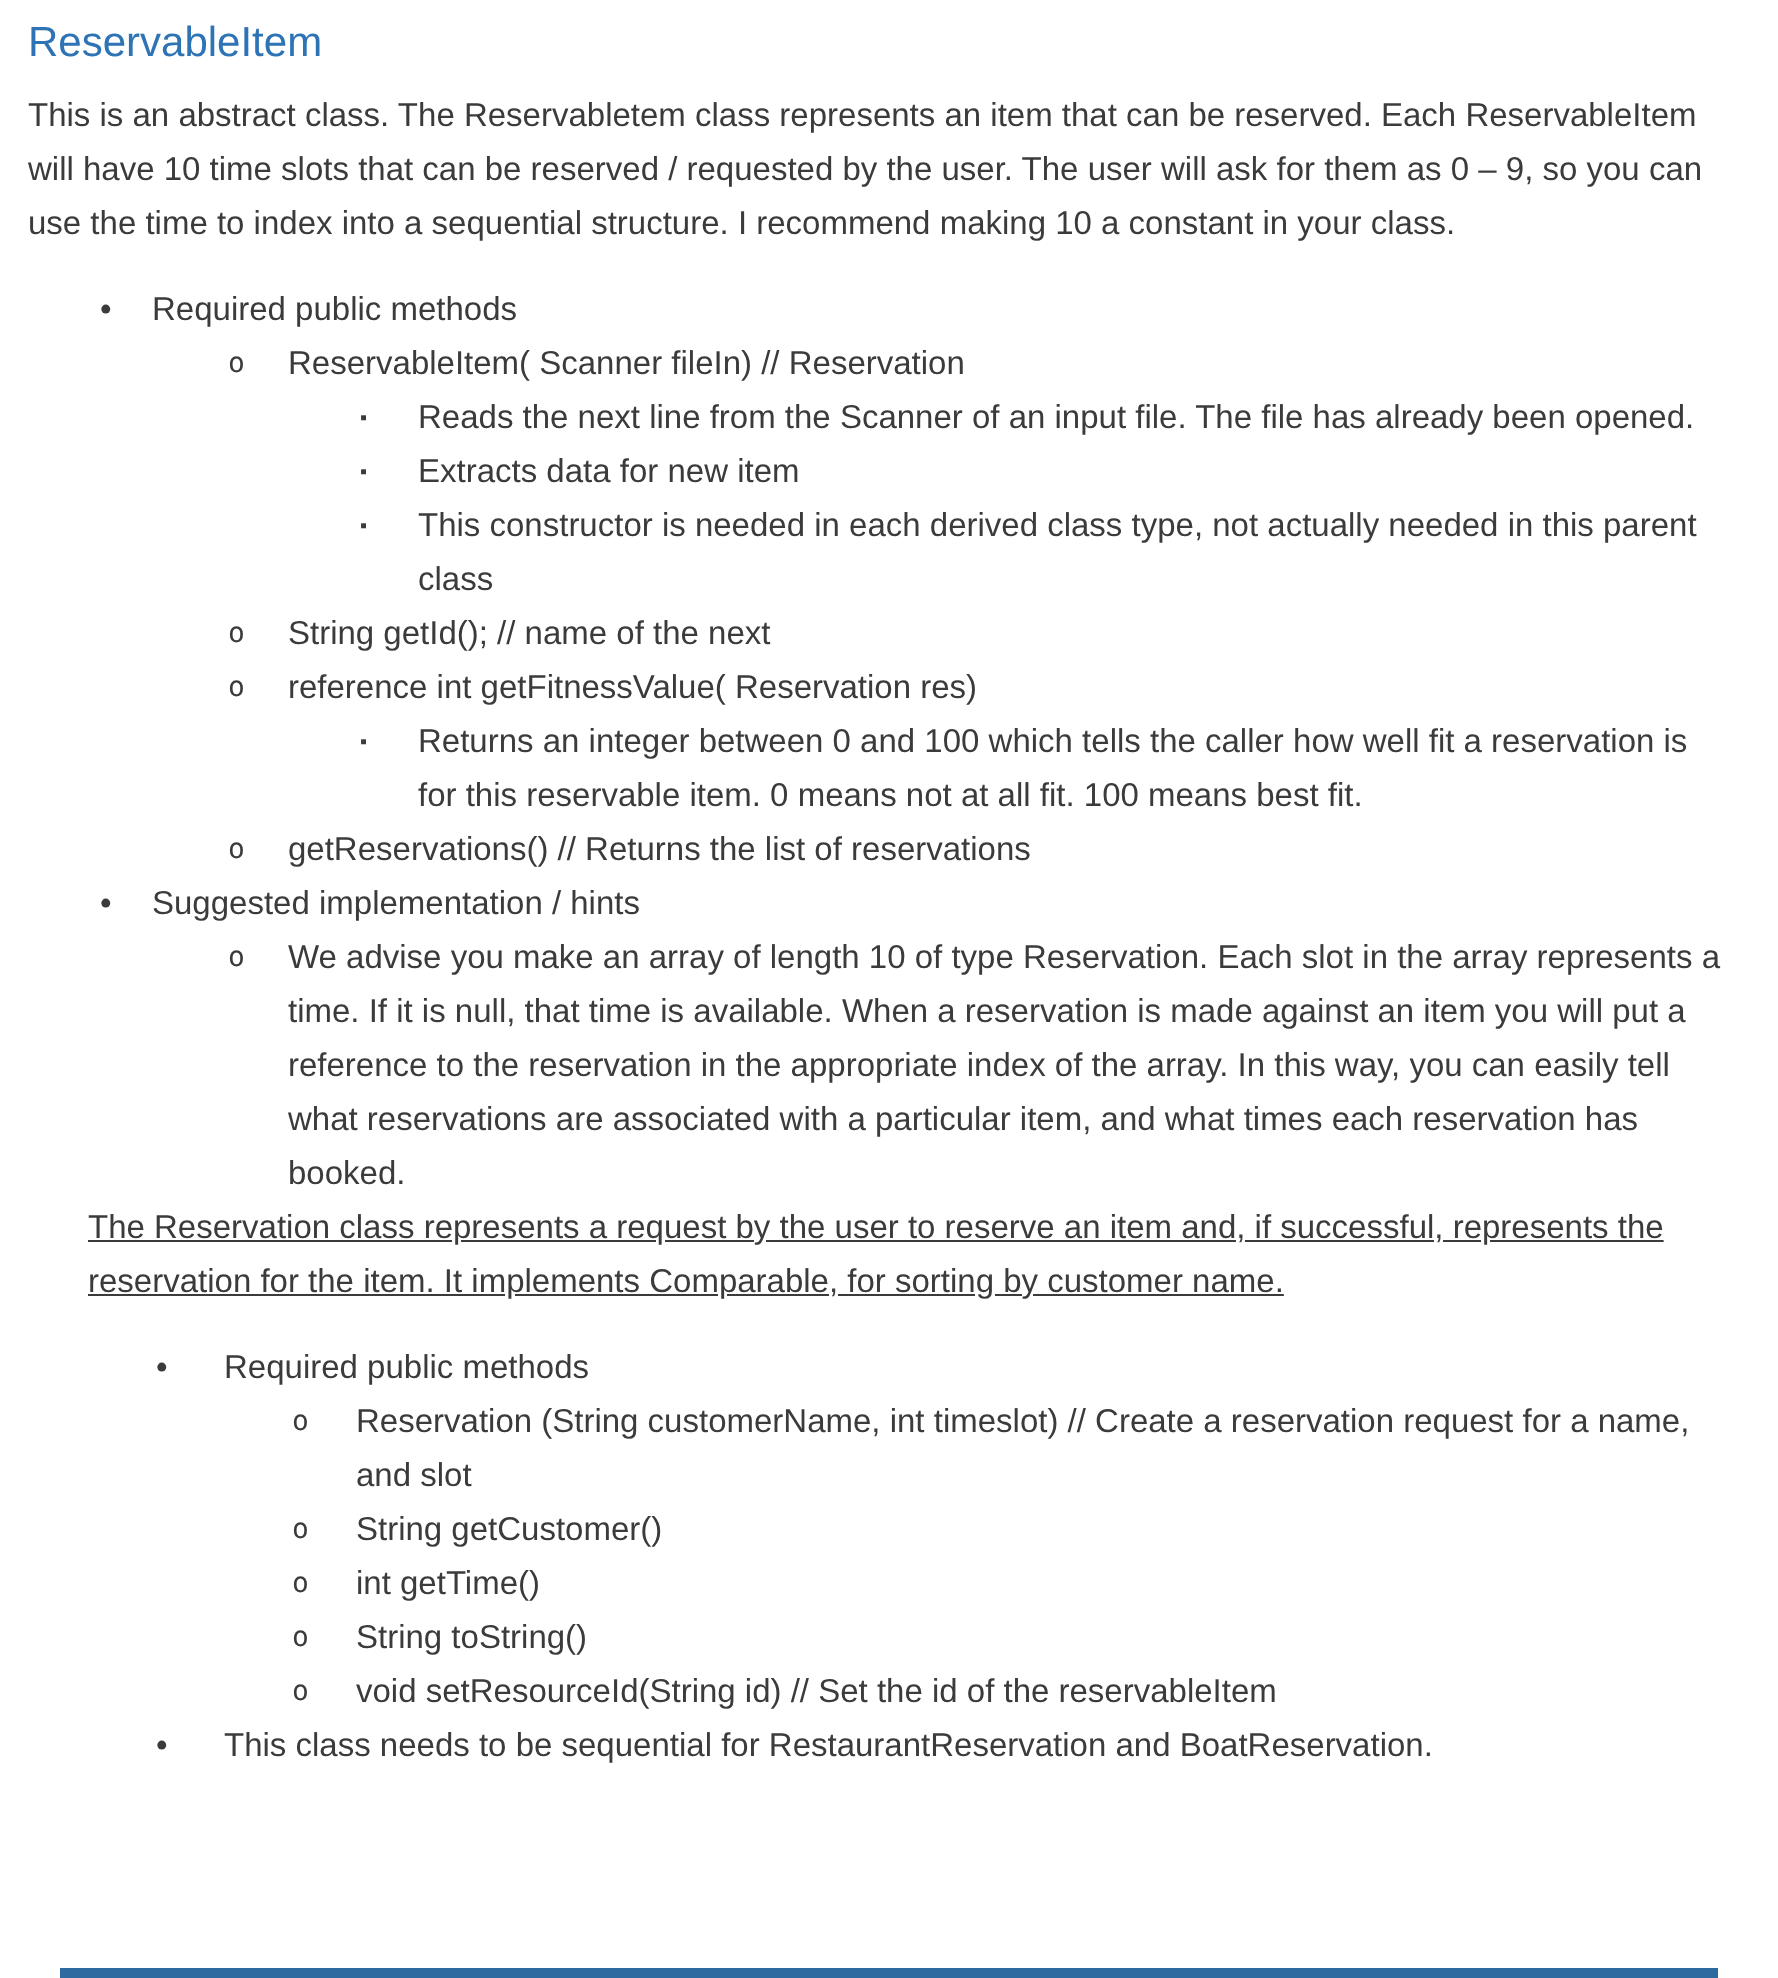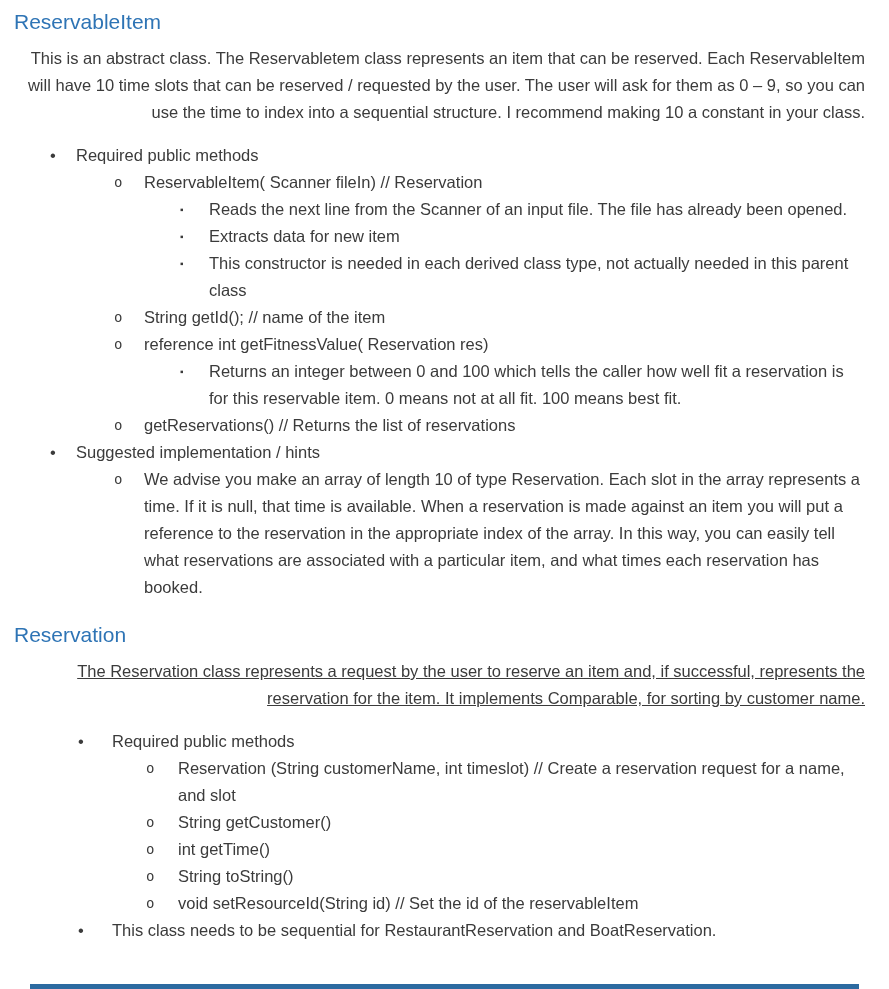--- a/index.html
+++ b/index.html
@@ -17,21 +17,21 @@
     color: #3b3b3b;
   }
   h1 {
     font-size: 21px;
     line-height: 27px;
     font-weight: 400;
     color: var(--heading, #2e74b5);
     margin: 2px 0 10px 0;
   }
   .s2 h1 { margin-top: 20px; }
-  .intro { margin: 0 0 16px 0; text-align: right; }
+  .intro { margin: 0 0 16px 0; }
   .s2 .intro { margin-left: 30px; text-decoration: underline; }
   .list { margin: 0; }
   .li { display: flex; align-items: flex-start; }
   .mk { flex: 0 0 auto; text-align: left; }
   .mk1 { width: 26px; }
   .mk2 { width: 30px; font-family: "DejaVu Sans Mono", monospace; font-size: 14px; }
   .mk3 { width: 29px; font-size: 10px; line-height: 27px; }
   .tx { flex: 1 1 auto; min-width: 0; }
   .l1 { margin-left: 36px; }
   .l2 { margin-left: 100px; }
@@ -74,21 +74,21 @@
       <div class="li l3">
         <span class="mk mk3">▪</span>
         <span class="tx">Extracts data for new item</span>
       </div>
       <div class="li l3">
         <span class="mk mk3">▪</span>
         <span class="tx">This constructor is needed in each derived class type, not actually needed in this parent class</span>
       </div>
       <div class="li l2">
         <span class="mk mk2">o</span>
-        <span class="tx">String getId();  // name of the item</span>
+        <span class="tx">String getId();  // name of the next</span>
       </div>
       <div class="li l2">
         <span class="mk mk2">o</span>
         <span class="tx">reference int getFitnessValue( Reservation res)</span>
       </div>
       <div class="li l3">
         <span class="mk mk3">▪</span>
         <span class="tx">Returns an integer between 0 and 100 which tells the caller how well fit a reservation is for this reservable item.  0 means not at all fit.  100 means best fit.</span>
       </div>
       <div class="li l2">
@@ -100,21 +100,20 @@
         <span class="tx">Suggested implementation / hints</span>
       </div>
       <div class="li l2">
         <span class="mk mk2">o</span>
         <span class="tx">We advise you make an array of length 10 of type Reservation.  Each slot in the array represents a time. If it is null, that time is available. When a reservation is made against an item you will put a reference to the reservation in the appropriate index of the array. In this way, you can easily tell what reservations are associated with a particular item, and what times each reservation has booked.</span>
       </div>
     </div>
   </section>
 
   <section class="s2">
-    <h1>Reservation</h1>
     <p class="intro">The Reservation class represents a request by the user to reserve an item and, if successful, represents the reservation for the item. It implements Comparable, for sorting by customer name.</p>
 
     <div class="list">
       <div class="li l1">
         <span class="mk mk1">•</span>
         <span class="tx">Required public methods</span>
       </div>
       <div class="li l2">
         <span class="mk mk2">o</span>
         <span class="tx">Reservation (String customerName, int timeslot)  // Create a reservation request for a name, and slot</span>

